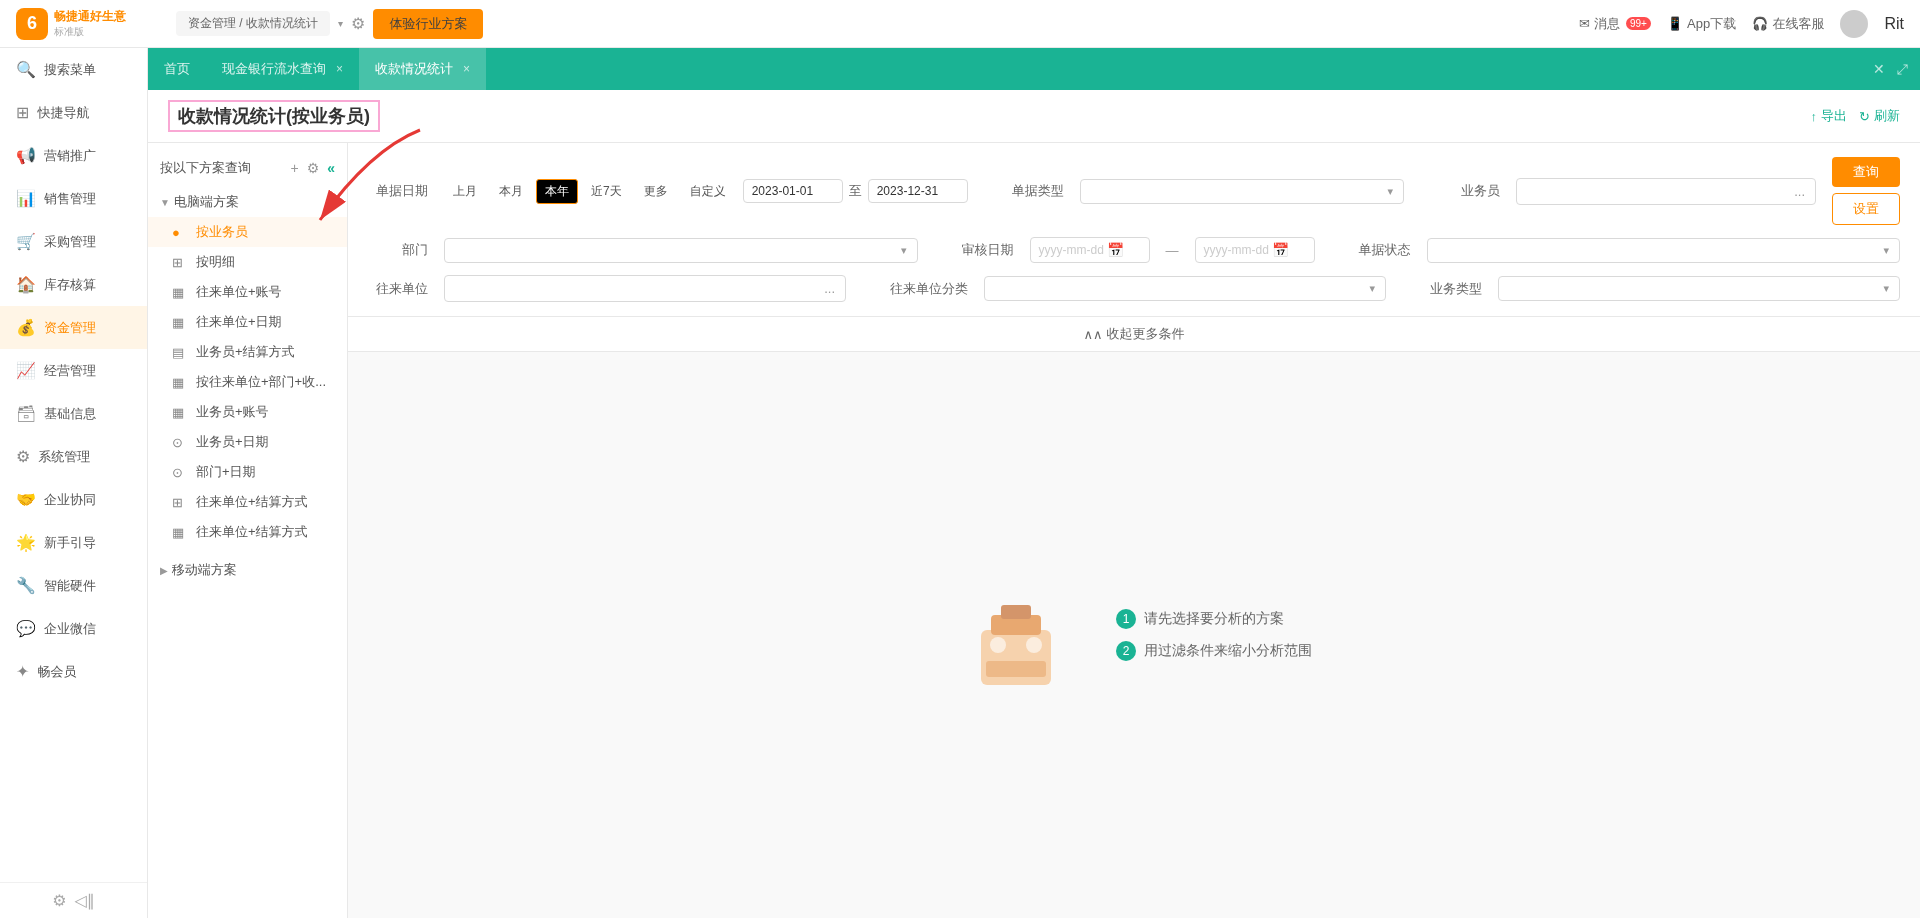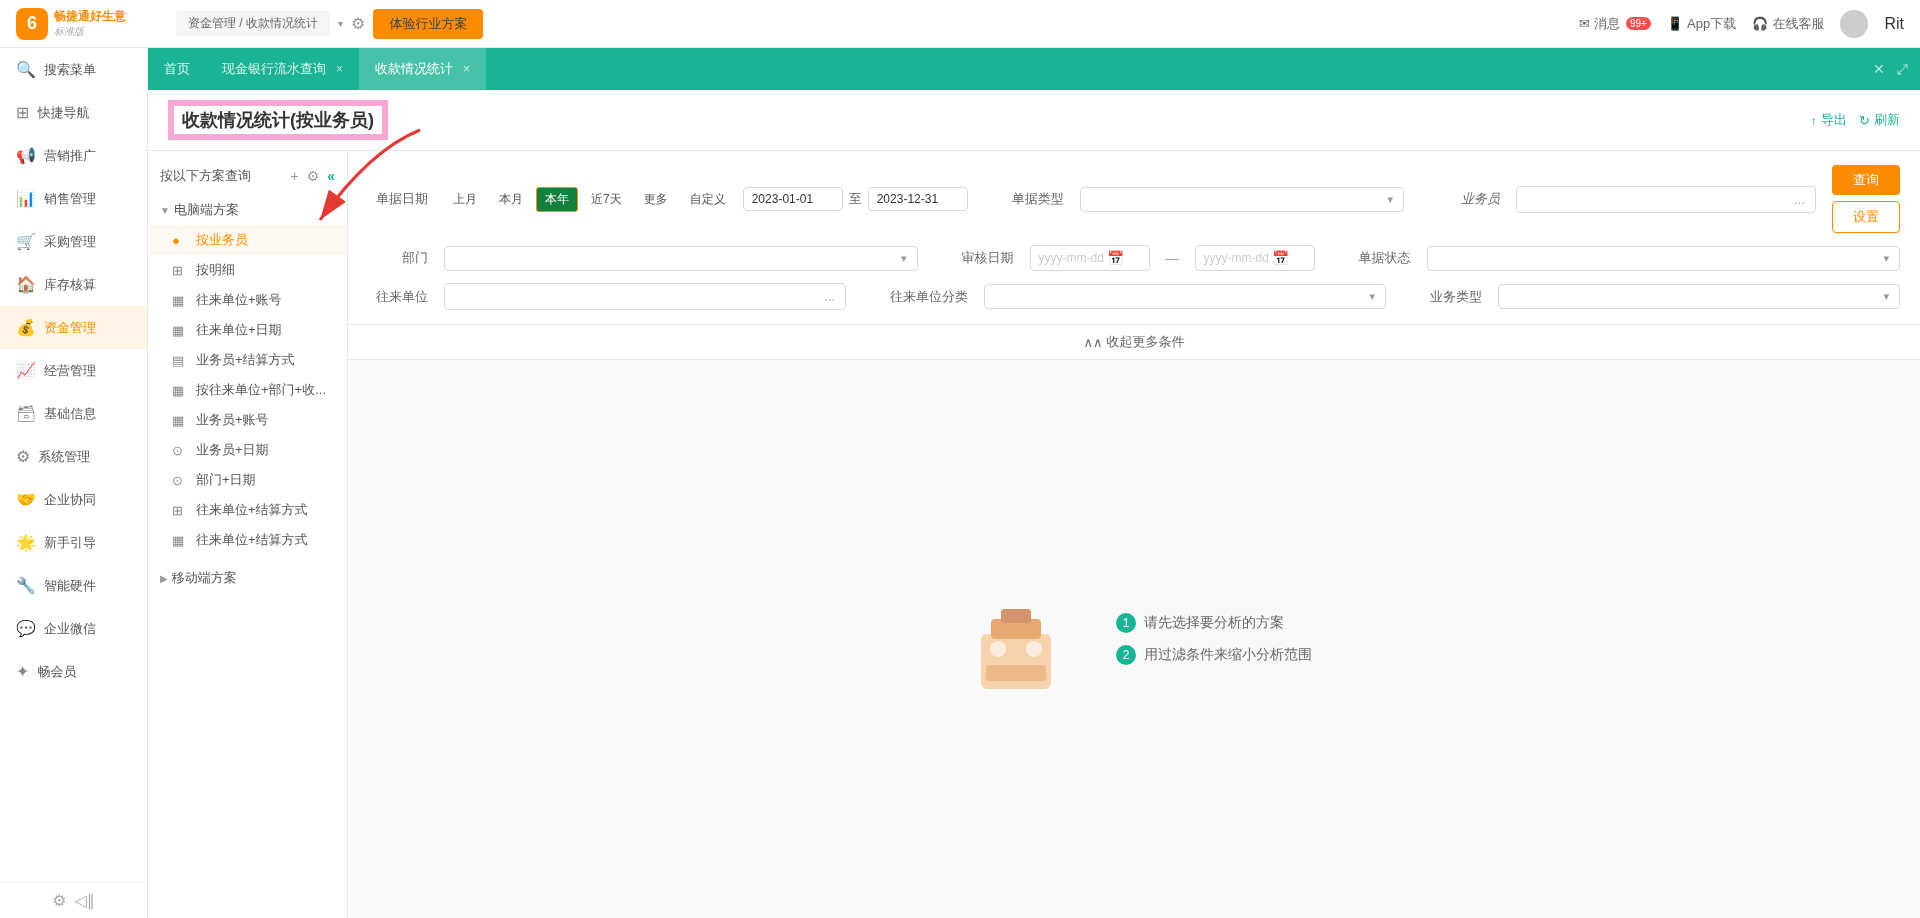--- a/index.html
+++ b/index.html
@@ -176,21 +176,21 @@
       padding: 10px 20px;
       display: flex;
       align-items: center;
       justify-content: space-between;
       border-bottom: 1px solid #e8e8e8;
     }
     .page-title {
       font-size: 18px;
       font-weight: bold;
       color: #333;
-      border: 6px solid #f9a8d4;
+      border: 2px solid #f9a8d4;
       padding: 2px 8px;
     }
     .page-actions { display: flex; gap: 12px; }
     .action-btn {
       display: flex;
       align-items: center;
       gap: 4px;
       color: #1ab394;
       cursor: pointer;
       font-size: 13px;
@@ -293,21 +293,21 @@
     }
     .date-tab {
       padding: 3px 8px;
       border-radius: 3px;
       font-size: 12px;
       cursor: pointer;
       color: #555;
       border: 1px solid transparent;
     }
     .date-tab.active {
-      background: #15803d;
+      background: #000000;
       color: white;
       border-color: #ff8c00;
     }
     .date-input-group {
       display: flex;
       align-items: center;
       gap: 6px;
       font-size: 13px;
       color: #666;
     }
@@ -398,21 +398,21 @@
 </head>
 <body>
 
 <div class="top-bar">
   <div class="logo-area">
     <div class="logo-icon">
       <span>6</span>
     </div>
     <div style="display:flex;flex-direction:column;line-height:1.3">
       <span style="font-size:12px;color:#ff8c00;font-weight:bold;">畅捷通好生意</span>
-      <span style="font-size:10px;color:#aaa;font-style:italic;">标准版</span>
+      <span style="font-size:10px;color:#aaa;">标准版</span>
     </div>
   </div>
   <div class="top-bar-center">
     <div class="breadcrumb-path">资金管理 / 收款情况统计</div>
     <span class="dropdown-arrow">▾</span>
     <span class="gear-icon-top">⚙</span>
     <button class="trial-btn">体验行业方案</button>
   </div>
   <div class="top-bar-right">
     <div class="msg-icon">
@@ -632,21 +632,21 @@
                 </div>
               </div>
             </div>
 
             <span class="filter-label" style="margin-left:20px;">单据类型</span>
             <div class="filter-field filter-field-wide">
               <span style="color:#ccc;"></span>
               <span class="filter-arrow">▾</span>
             </div>
 
-            <span class="filter-label" style="margin-left:20px;font-style:italic;">业务员</span>
+            <span class="filter-label" style="margin-left:20px;">业务员</span>
             <div class="filter-field">
               <span style="color:#ccc;"></span>
               <span class="more-dots">...</span>
             </div>
 
             <div class="filter-actions">
               <button class="btn-query">查询</button>
               <button class="btn-settings">设置</button>
             </div>
           </div>

